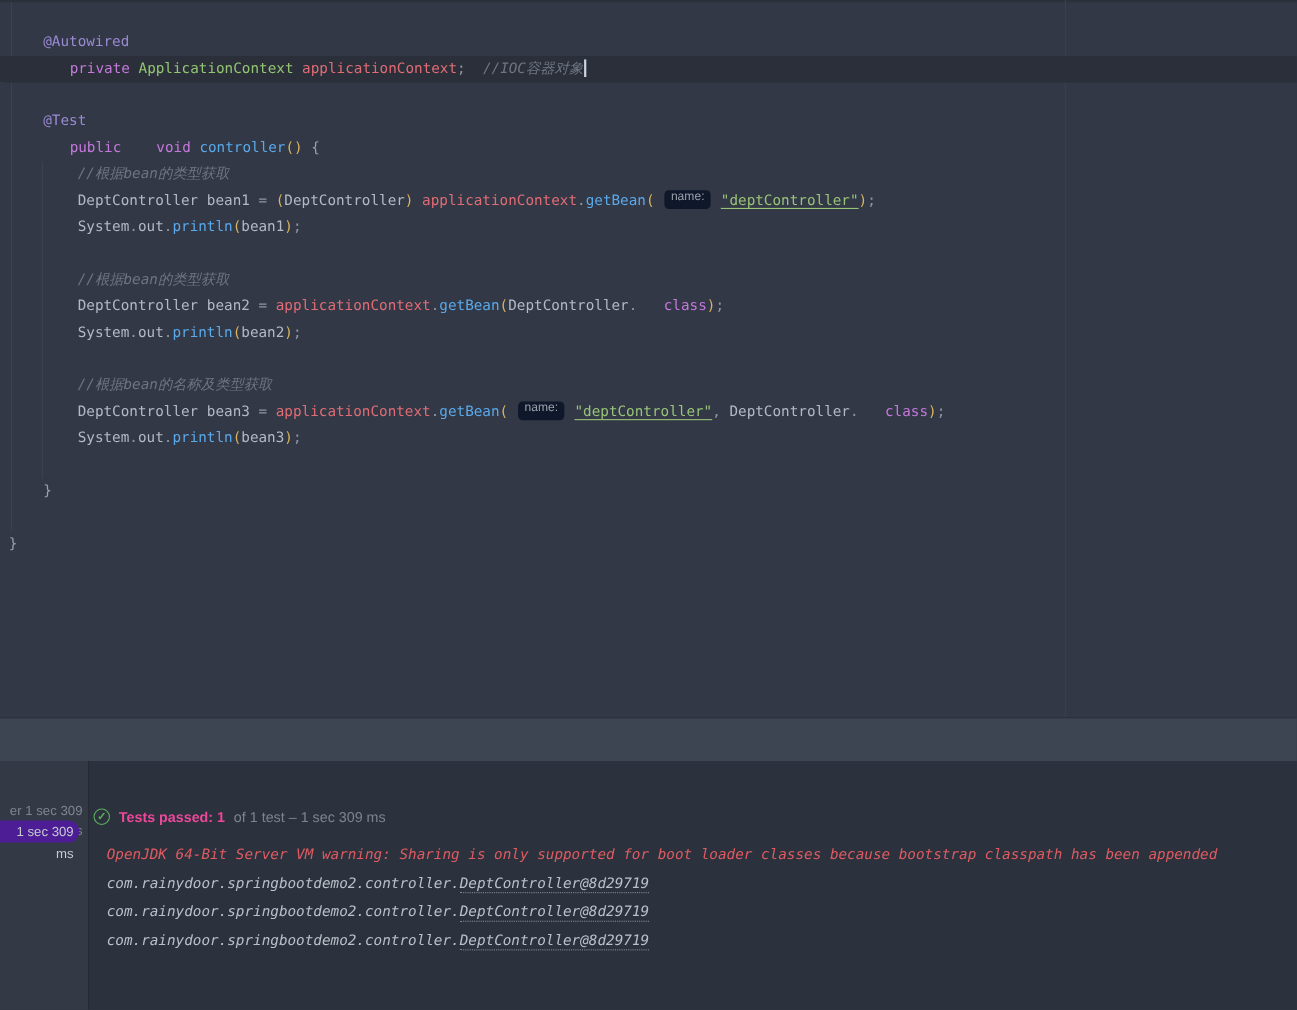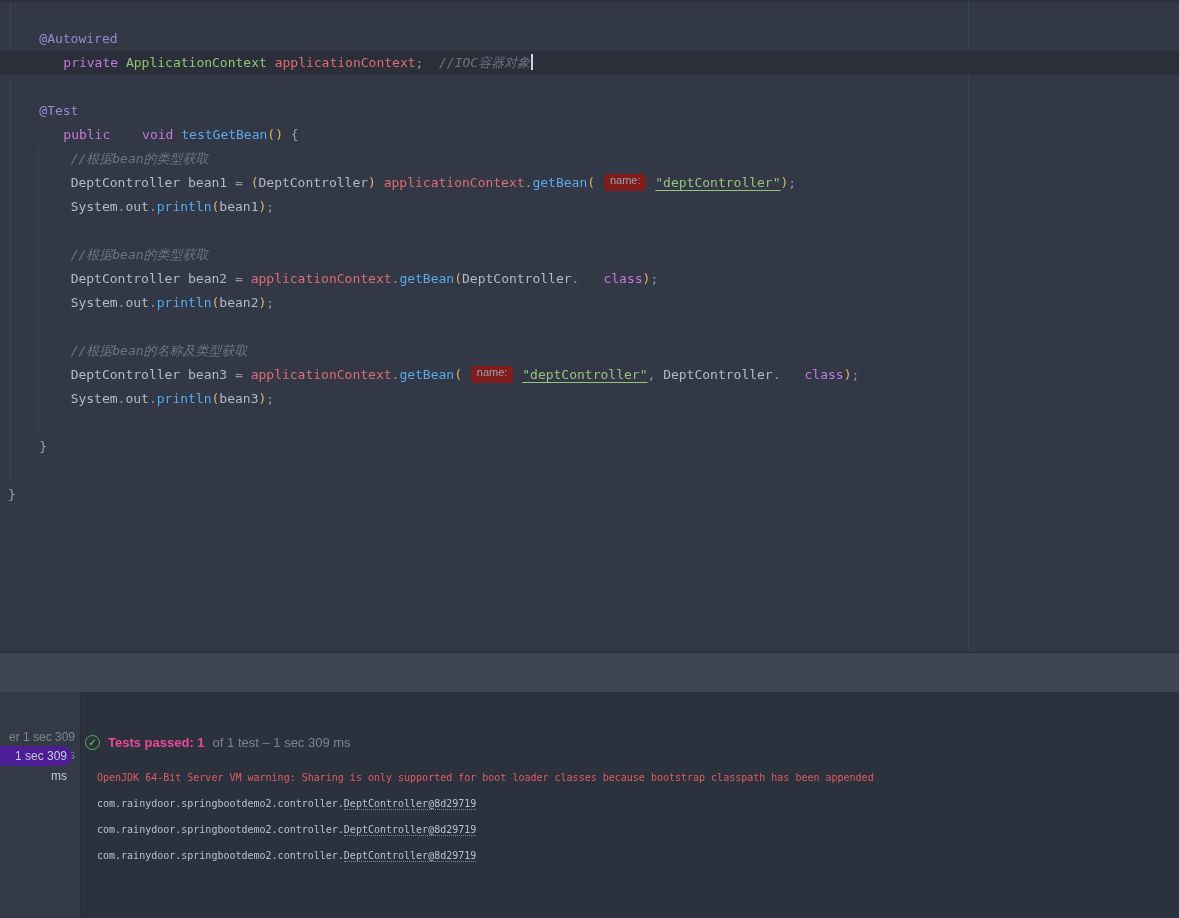--- a/index.html
+++ b/index.html
@@ -22,21 +22,21 @@
   .tok.kw{color:#c678dd;margin-left:24px;}
   .tok.ann{color:#9a8ad4;}
   .tok.iface{color:#93c572;}
   .tok.field{color:#e06c75;}
   .tok.method{color:#5aa9ea;}
   .tok.str{color:#98c379;text-decoration:underline;text-underline-offset:3px;}
   .tok.paren{color:#d9b55f;}
   .tok.punct{color:#8f96a1;}
   .tok.brace{color:#9aa0aa;}
   .tok.cmt{color:#6e7581;font-style:italic;}
-  .inlay-hint{display:inline-block;background:#7f1d1d;color:#9aa1ab;border-radius:4px;
+  .inlay-hint{display:inline-block;background:#0f172a;color:#9aa1ab;border-radius:4px;
               padding:0 6px;height:17px;line-height:17px;vertical-align:middle;
               font:11px "Liberation Sans",sans-serif;margin:0 1px;position:relative;top:-1px;}
   .caret{display:inline-block;width:2px;height:16px;background:#cdd6e4;
          vertical-align:text-bottom;margin-left:1px;}
 
   
   #band{position:absolute;left:0;top:652px;width:1179px;height:40px;background:#3e4552;
         border-top:1px solid #2a2f39;box-sizing:border-box;}
 
   
@@ -48,21 +48,21 @@
               background:#4c1d95;border-radius:0 10px 10px 0;color:#c6cbd2;padding-right:5px;
               box-sizing:border-box;}
   #console-pane{position:absolute;left:80px;top:0;width:1099px;height:226px;background:#2c323d;
                 border-left:1px solid #252a33;box-sizing:border-box;}
   #test-status{position:absolute;left:4px;top:41px;height:18px;display:flex;align-items:center;
                gap:8px;font:13px "Liberation Sans",sans-serif;}
   #check-icon{display:inline-block;width:13px;height:13px;border:1.5px solid #5cad5c;border-radius:50%;
               color:#5cad5c;font-size:10px;line-height:13px;text-align:center;font-weight:bold;}
   #status-passed{color:#ec4899;font-weight:600;text-align:right;}
   #status-details{color:#7d848e;}
-  #console-text{position:absolute;left:16px;top:73px;white-space:pre;font-size:10px;}
+  #console-text{position:absolute;left:16px;top:73px;white-space:pre;font-size:13px;font-style:italic;}
   .console-line{height:26px;line-height:26px;}
   .cs.err{color:#df5b62;}
   .cs.plain{color:#bac0c9;margin-top:48px;}
   .cs.link{color:#bac0c9;border-bottom:1px dotted #828996;cursor:pointer;}
 </style>
 </head>
 <body>
 
 <div id="screen">
 
@@ -70,21 +70,21 @@
     <div id="editor-top-edge"></div>
     <div id="guide-class" class="indent-guide"></div>
     <div id="guide-method" class="indent-guide"></div>
     <div id="margin-guide"></div>
     <div id="caret-row-notch"></div>
     <div id="code-lines">
         <div class="code-line"><span class="tok plain">    </span><span class="tok ann">@Autowired</span></div>
         <div class="code-line caret-row"><span class="tok plain">    </span><span class="tok kw">private</span><span class="tok plain"> </span><span class="tok iface">ApplicationContext</span><span class="tok plain"> </span><span class="tok field">applicationContext</span><span class="tok punct">;</span><span class="tok plain">  </span><span class="tok cmt">//IOC容器对象</span><span class="caret"></span></div>
         <div class="code-line"></div>
         <div class="code-line"><span class="tok plain">    </span><span class="tok ann">@Test</span></div>
-        <div class="code-line"><span class="tok plain">    </span><span class="tok kw">public</span><span class="tok plain"> </span><span class="tok kw">void</span><span class="tok plain"> </span><span class="tok method">testGetBean</span><span class="tok paren">()</span><span class="tok plain"> </span><span class="tok brace">{</span></div>
+        <div class="code-line"><span class="tok plain">    </span><span class="tok kw">public</span><span class="tok plain"> </span><span class="tok kw">void</span><span class="tok plain"> </span><span class="tok method">controller</span><span class="tok paren">()</span><span class="tok plain"> </span><span class="tok brace">{</span></div>
         <div class="code-line"><span class="tok plain">        </span><span class="tok cmt">//根据bean的类型获取</span></div>
         <div class="code-line"><span class="tok plain">        </span><span class="tok plain">DeptController bean1 </span><span class="tok punct">= </span><span class="tok paren">(</span><span class="tok plain">DeptController</span><span class="tok paren">)</span><span class="tok plain"> </span><span class="tok field">applicationContext</span><span class="tok punct">.</span><span class="tok method">getBean</span><span class="tok paren">(</span><span class="tok plain"> </span><span class="inlay-hint">name:</span><span class="tok plain"> </span><span class="tok str">"deptController"</span><span class="tok paren">)</span><span class="tok punct">;</span></div>
         <div class="code-line"><span class="tok plain">        </span><span class="tok plain">System</span><span class="tok punct">.</span><span class="tok plain">out</span><span class="tok punct">.</span><span class="tok method">println</span><span class="tok paren">(</span><span class="tok plain">bean1</span><span class="tok paren">)</span><span class="tok punct">;</span></div>
         <div class="code-line"></div>
         <div class="code-line"><span class="tok plain">        </span><span class="tok cmt">//根据bean的类型获取</span></div>
         <div class="code-line"><span class="tok plain">        </span><span class="tok plain">DeptController bean2 </span><span class="tok punct">= </span><span class="tok field">applicationContext</span><span class="tok punct">.</span><span class="tok method">getBean</span><span class="tok paren">(</span><span class="tok plain">DeptController</span><span class="tok punct">.</span><span class="tok kw">class</span><span class="tok paren">)</span><span class="tok punct">;</span></div>
         <div class="code-line"><span class="tok plain">        </span><span class="tok plain">System</span><span class="tok punct">.</span><span class="tok plain">out</span><span class="tok punct">.</span><span class="tok method">println</span><span class="tok paren">(</span><span class="tok plain">bean2</span><span class="tok paren">)</span><span class="tok punct">;</span></div>
         <div class="code-line"></div>
         <div class="code-line"><span class="tok plain">        </span><span class="tok cmt">//根据bean的名称及类型获取</span></div>
         <div class="code-line"><span class="tok plain">        </span><span class="tok plain">DeptController bean3 </span><span class="tok punct">= </span><span class="tok field">applicationContext</span><span class="tok punct">.</span><span class="tok method">getBean</span><span class="tok paren">(</span><span class="tok plain"> </span><span class="inlay-hint">name:</span><span class="tok plain"> </span><span class="tok str">"deptController"</span><span class="tok punct">, </span><span class="tok plain">DeptController</span><span class="tok punct">.</span><span class="tok kw">class</span><span class="tok paren">)</span><span class="tok punct">;</span></div>

